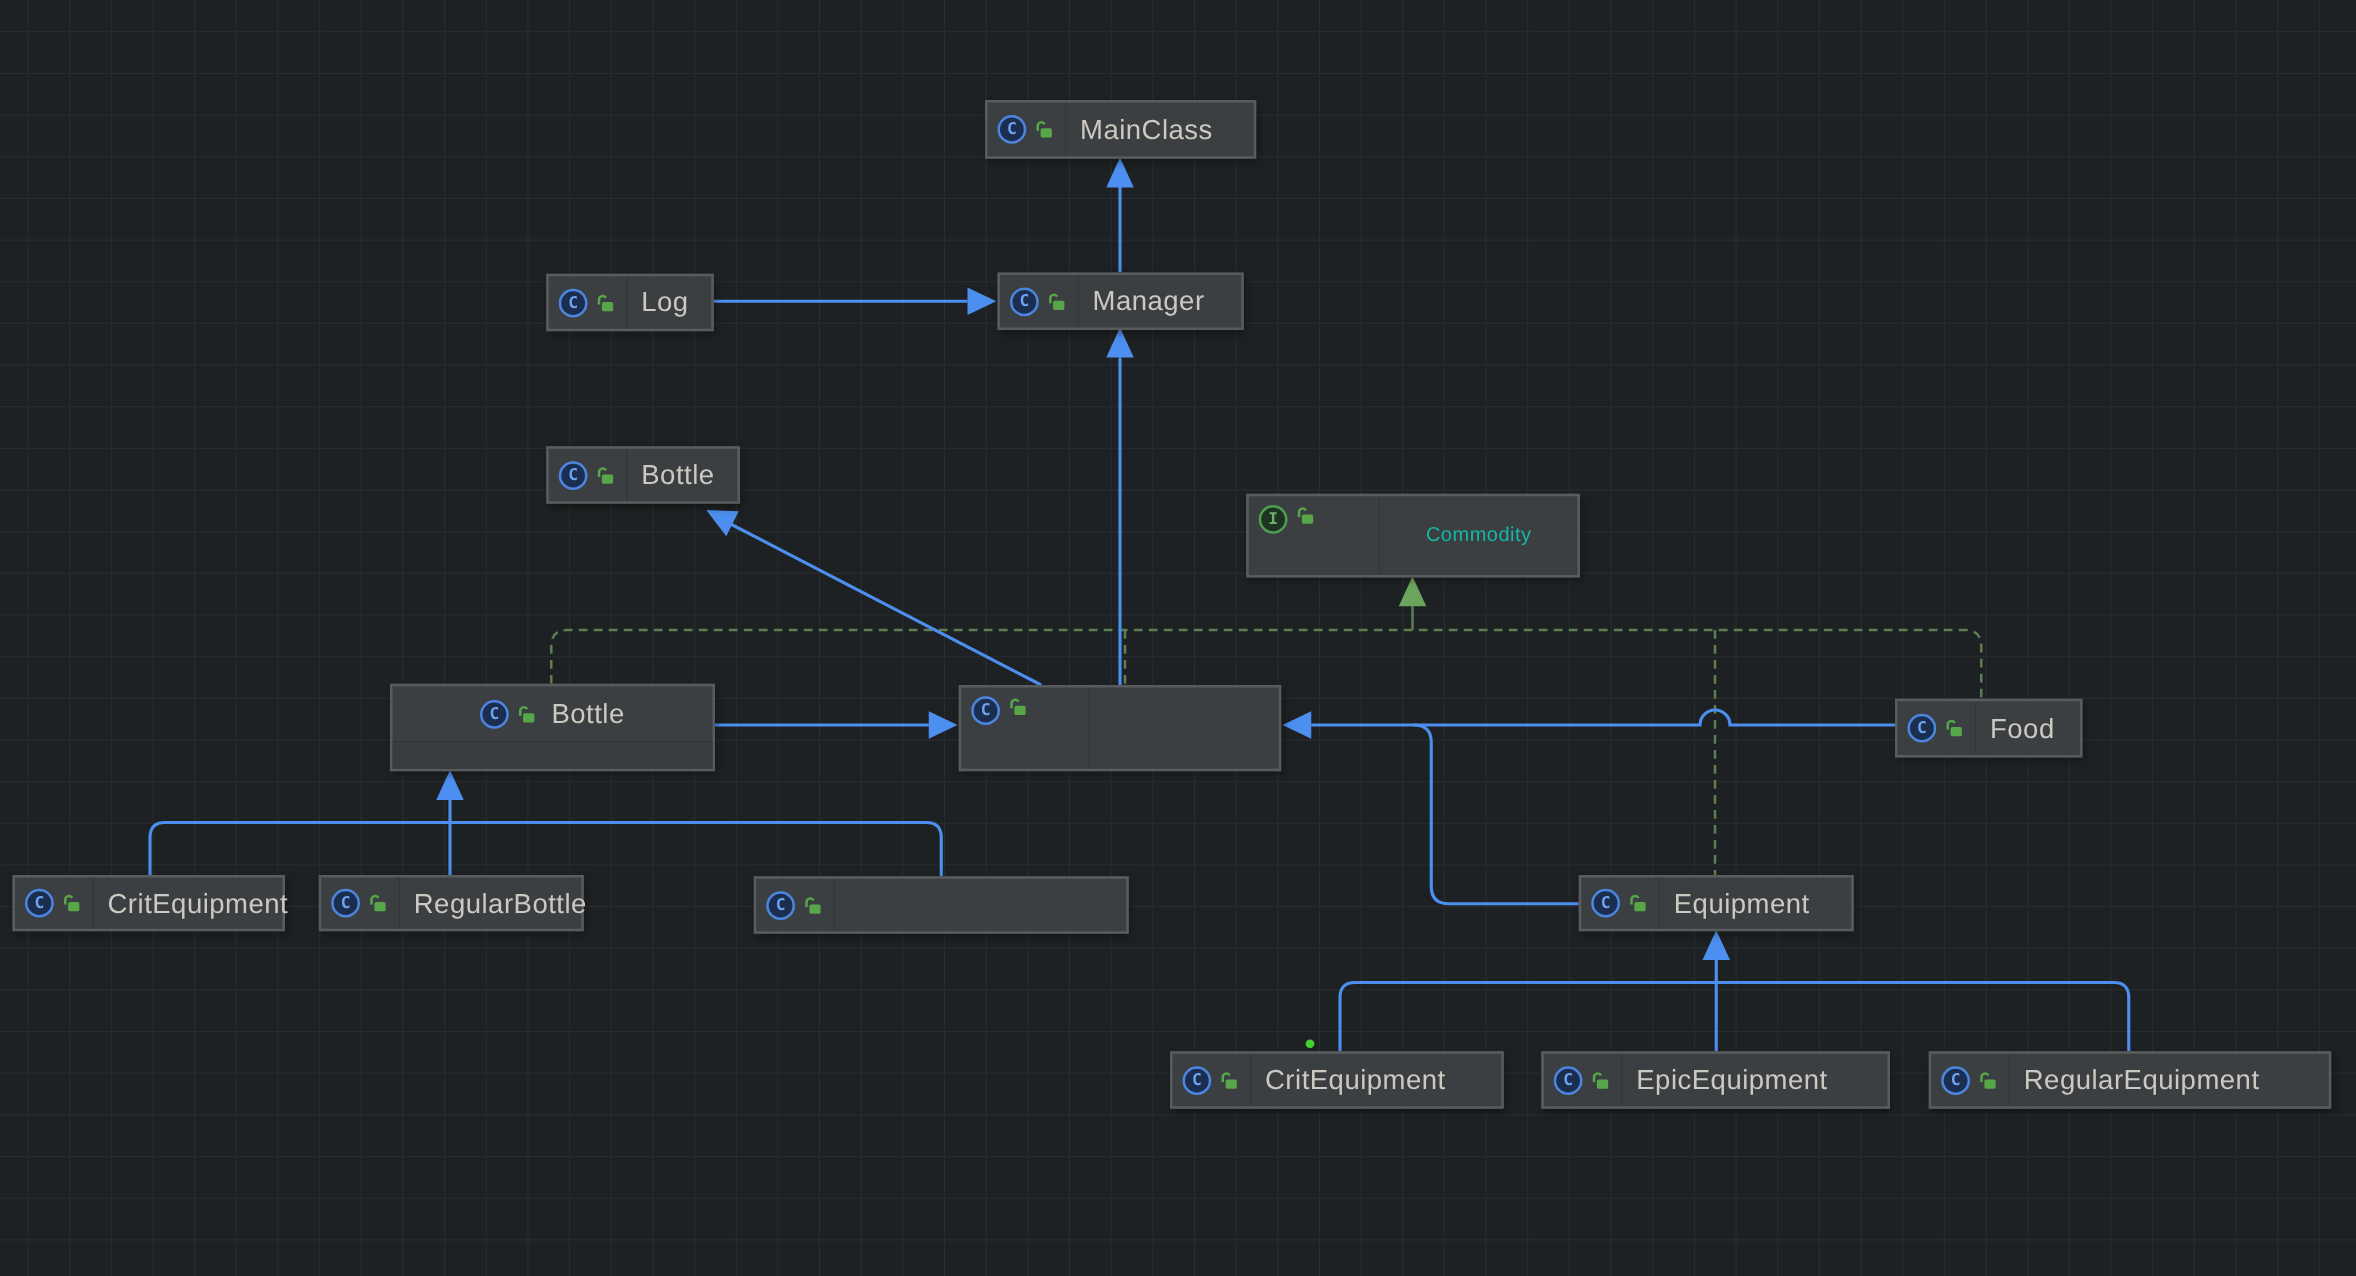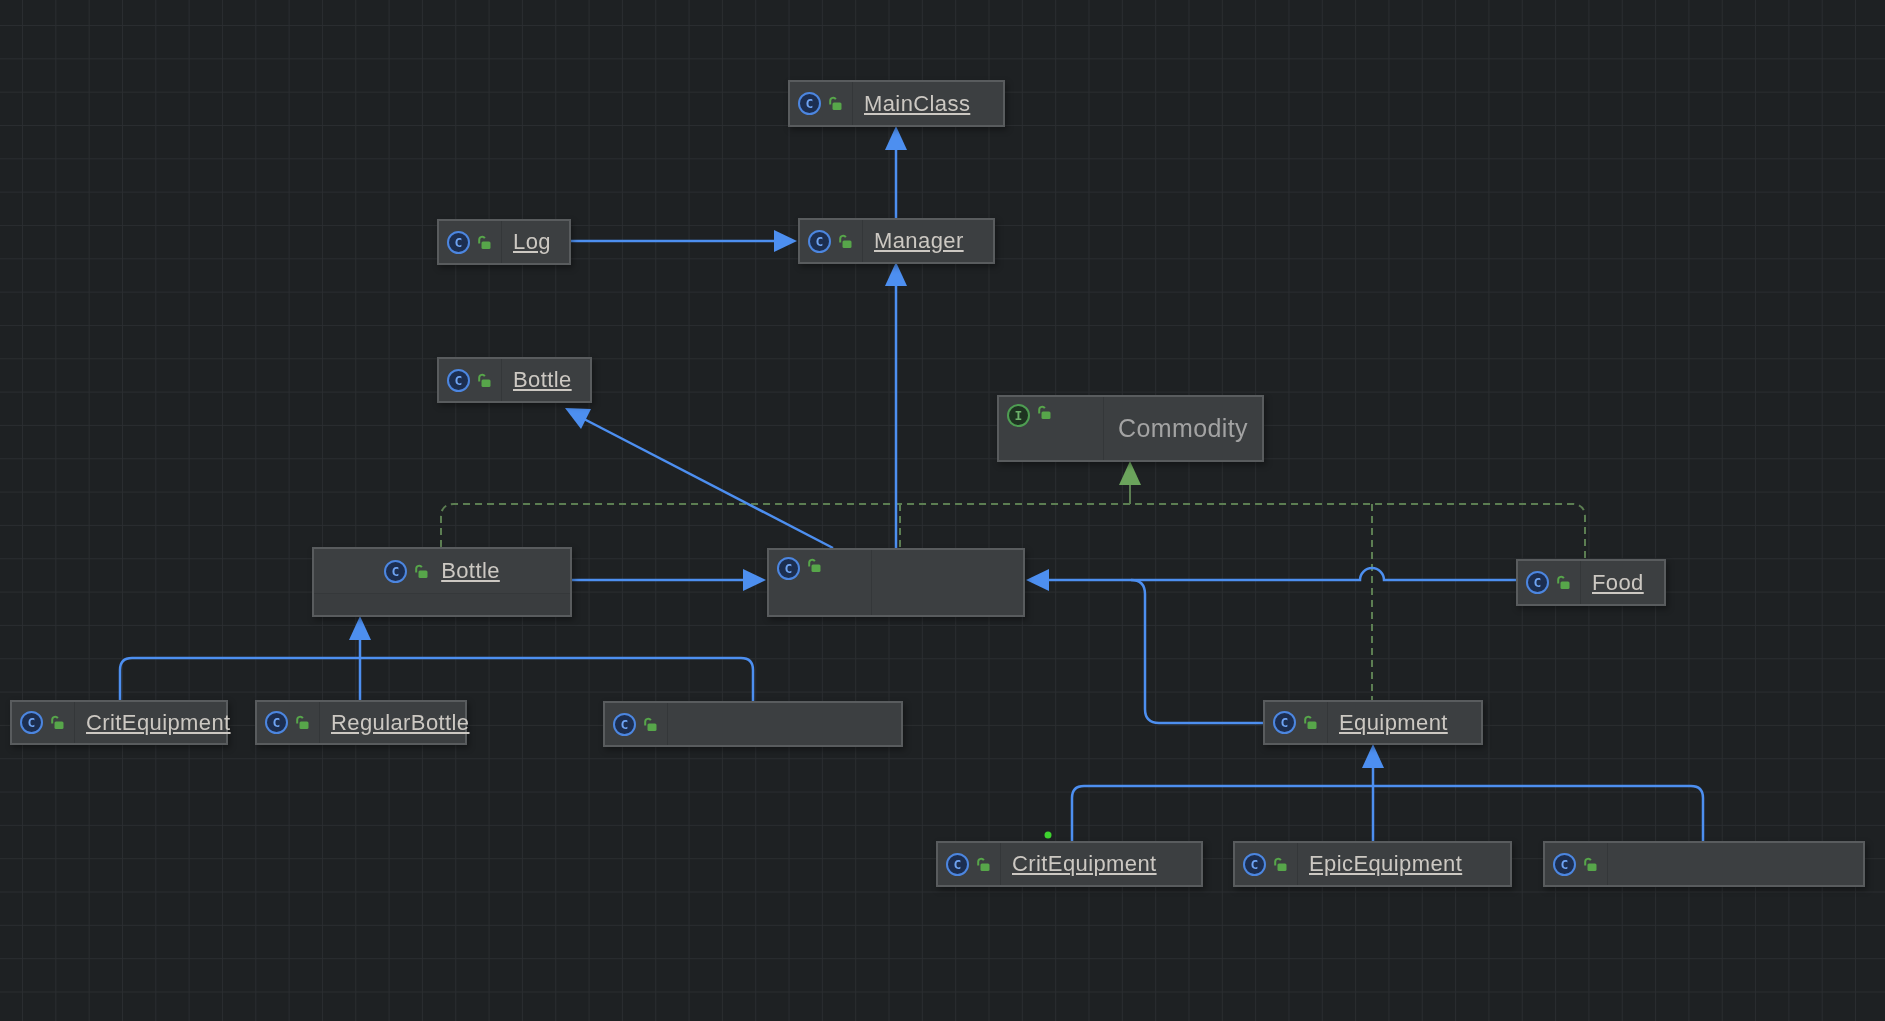--- a/index.html
+++ b/index.html
@@ -18,38 +18,38 @@
     position:absolute;display:flex;align-items:stretch;box-sizing:border-box;
     background:#3C3F41;border:2px solid #595C5E;
     box-shadow:2px 3px 6px rgba(0,0,0,0.35);
   }
   .icons{
     width:62px;flex:none;display:flex;align-items:center;justify-content:center;
     gap:6px;border-right:1px solid #343739;
   }
   .label{
     display:flex;align-items:center;padding:0 12px 0 11px;
-    font-size:22px;letter-spacing:0.4px;color:#CCC8C2;white-space:nowrap;text-decoration:underline;
+    font-size:22px;letter-spacing:0.4px;color:#CCC8C2;white-space:nowrap;
   }
   .badge{
     width:23px;height:23px;box-sizing:border-box;border-radius:50%;flex:none;
     display:flex;align-items:center;justify-content:center;
     font-family:"DejaVu Sans Mono", monospace;font-size:13px;font-weight:bold;line-height:1;
   }
   .b-class{border:2px solid #4C86E0;color:#6EA3F2;background:#1C2E50;}
   .b-iface{border:2px solid #4E9D52;color:#6CB06A;background:#1E3321;}
   .lock{flex:none;display:flex;align-items:center;}
   
   .node-split .cell-i{
     width:94px;flex:none;border-right:1px solid #343739;
     display:flex;gap:6px;align-items:flex-start;padding:7px 0 0 8px;
   }
   .node-split.wide .cell-i{width:96px;}
   .node-split .cell-l{flex:1;display:flex;align-items:center;justify-content:center;
-    font-size:25px;letter-spacing:0.4px;color:#a3a3a3;white-space:nowrap;text-align:right;}
+    font-size:16px;letter-spacing:0.4px;color:#14b8a6;white-space:nowrap;text-align:right;}
   
   .node-stack{flex-direction:column;}
   .node-stack .trow{height:44px;flex:none;display:flex;align-items:center;justify-content:center;gap:6px;
     font-size:22px;letter-spacing:0.4px;color:#CCC8C2;white-space:nowrap;}
   .node-stack .trow .label{padding:0 0 0 5px;}
   .node-stack .brow{flex:1;border-top:1px solid #35383A;background:#3A3D3F;}
 </style>
 </head>
 <body>
 
@@ -291,13 +291,14 @@
 <div class="node" style="left:1543px;top:841px;width:322px;height:46px">
   <div class="icons">
     <span class="badge b-class">C</span>
     <span class="lock">
         <svg width="17" height="17" viewBox="0 0 17 17">
           <path d="M3.2 9.5 V5.8 a3 3 0 0 1 5.6-1.5" fill="none" stroke="#57A64A" stroke-width="2"></path>
           <rect x="5.5" y="7.5" width="9" height="7.5" rx="1.5" fill="#57A64A"></rect>
         </svg>
       </span>
   </div>
+  <div class="label">RegularEquipment</div>
 </div>
 
 </body></html>

